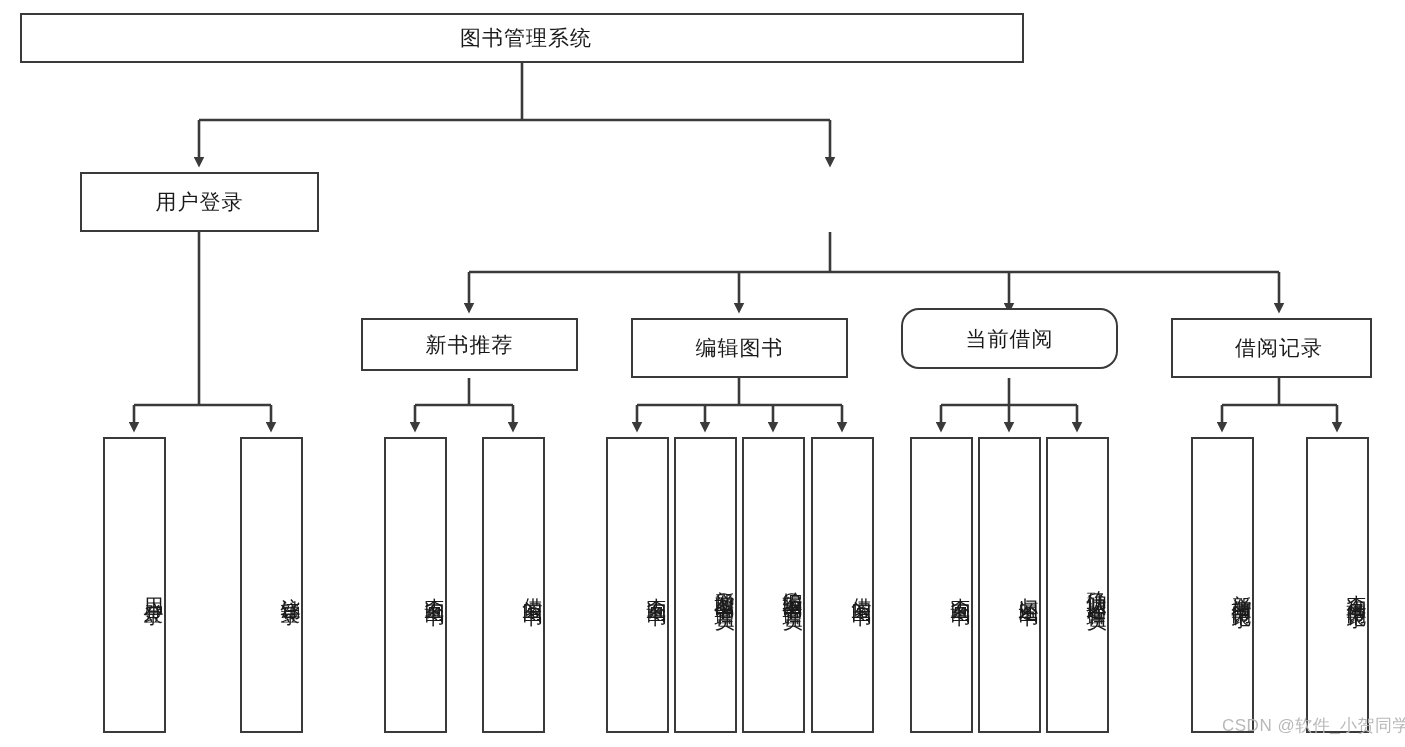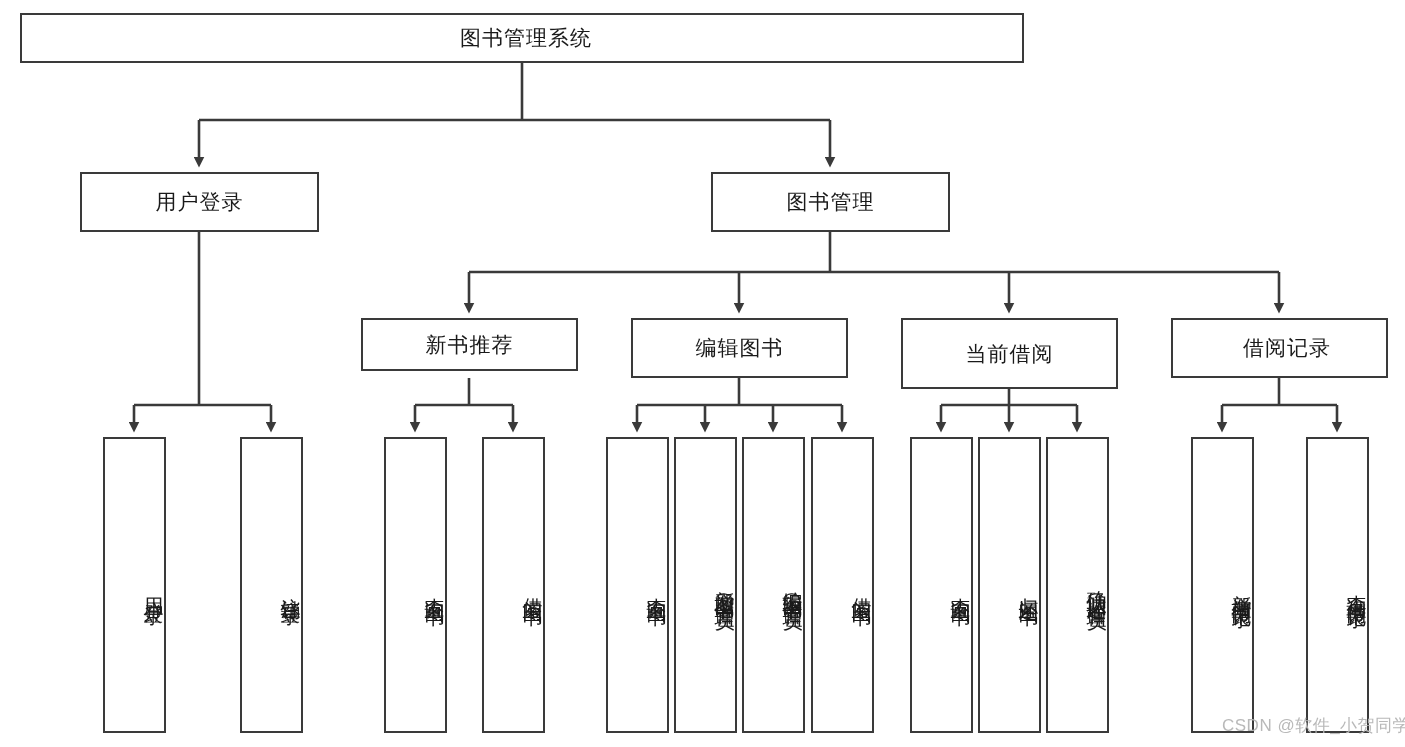--- a/index.html
+++ b/index.html
@@ -116,26 +116,25 @@
       <path d="M1279,378 L1279,405"></path>
       <path d="M1222,405 L1337,405"></path>
       <path d="M1222,405 L1222,423" marker-end="url(#arrow)"></path>
       <path d="M1337,405 L1337,423" marker-end="url(#arrow)"></path>
     </g>
   </svg>
 
   <div class="node h" style="left:20px; top:13px; width:1004px; height:50px;padding-left:8px;">图书管理系统</div>
 
   <div class="node h" style="left:80px; top:172px; width:239px; height:60px;">用户登录</div>
-  <div class="node h" style="left:711px; top:172px; width:239px; height:60px;">图书管理</div>
 
   <div class="node h" style="left:361px; top:318px; width:217px; height:53px;">新书推荐</div>
   <div class="node h" style="left:631px; top:318px; width:217px; height:60px;">编辑图书</div>
-  <div class="node h" style="left:901px; top:318px; width:217px; height:71px;">当前借阅</div>
-  <div class="node h" style="left:1171px; top:318px; width:217px; height:60px;padding-left:15px;">借阅记录</div>
+  <div class="node h" style="left:901px; top:308px; width:217px; height:61px;border-radius:18px;">当前借阅</div>
+  <div class="node h" style="left:1171px; top:318px; width:201px; height:60px;padding-left:15px;">借阅记录</div>
 
   <div class="node v" style="left:103px; top:437px; width:63px; height:296px;">
     <span class="vlabel">用户登录</span>
   </div>
   <div class="node v" style="left:240px; top:437px; width:63px; height:296px;">
     <span class="vlabel">注销登录</span>
   </div>
 
   <div class="node v" style="left:384px; top:437px; width:63px; height:296px;">
     <span class="vlabel">查询图书</span>

